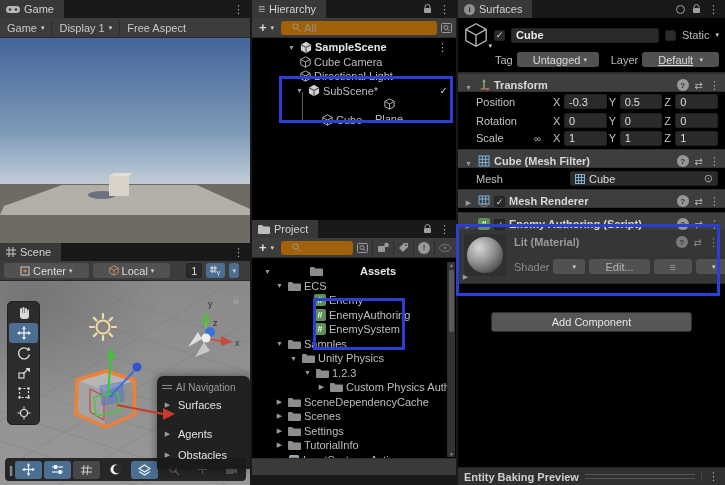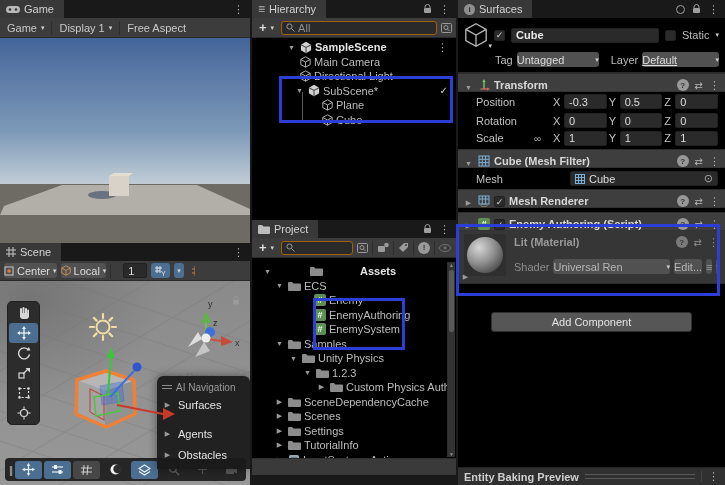--- a/index.html
+++ b/index.html
@@ -5,25 +5,25 @@
   html,body{margin:0;background:#111;}
   *{box-sizing:border-box;}
   #app{position:relative;width:725px;height:485px;background:#191919;overflow:hidden;
        font-family:"Liberation Sans",sans-serif;font-size:11px;color:#bdbdbd;}
   .panel{position:absolute;background:#000000;overflow:hidden;}
   .tabs{height:18px;background:#191919;display:flex;align-items:stretch;}
   .tab{display:flex;align-items:center;gap:4px;background:#383838;padding:0 10px 0 6px;color:#d2d2d2;}
   .ticons{margin-left:auto;display:flex;align-items:center;gap:7px;padding-right:6px;color:#9e9e9e;}
   .tb{height:20px;background:#3c3c3c;border-bottom:1px solid #292929;display:flex;align-items:center;gap:4px;padding:0 4px;}
   .flat{display:flex;align-items:center;gap:4px;padding:0 3px;color:#c9c9c9;}
-  .dd{background:#515151;border-radius:3px;height:15px;display:flex;align-items:center;gap:3px;padding:0 0;color:#dcdcdc;}
+  .dd{background:#515151;border-radius:3px;height:15px;display:flex;align-items:center;gap:3px;padding:0 16px;color:#dcdcdc;}
   .chip{background:#4c6e91;border-radius:3px;height:15px;display:flex;align-items:center;justify-content:center;padding:0 3px;}
   .caret{font-size:7px;color:#cfcfcf;}
   .sep{width:1px;height:14px;background:#2e2e2e;}
-  .search{background:#2a2a2a;border:1px solid #a16207;border-radius:3px;height:14px;flex:1;display:flex;align-items:center;gap:3px;padding:0 4px;color:#8f8f8f;}
+  .search{background:#2a2a2a;border:7px solid #a16207;border-radius:3px;height:14px;flex:1;display:flex;align-items:center;gap:3px;padding:0 4px;color:#8f8f8f;}
   .kebab{font-size:11px;color:#b5b5b5;line-height:1;}
   .row{height:14.5px;display:flex;align-items:center;gap:3px;white-space:nowrap;}
   .arr{width:11px;flex:none;font-size:7px;color:#9a9a9a;text-align:center;}
   .bold{font-weight:bold;color:#e6e6e6;}
   .chk{width:11px;height:11px;flex:none;background:#2b2b2b;border:1px solid #212121;border-radius:2px;display:flex;align-items:center;justify-content:center;color:#dadada;font-size:9px;}
   .field{background:#2a2a2a;border:1px solid #212121;border-radius:2px;height:15px;display:flex;align-items:center;padding:0 4px;color:#dedede;}
   .chead{height:19px;background:#3e3e3e;display:flex;align-items:flex-end;gap:4px;padding:0 5px;border-top:1px solid #2d2d2d;border-bottom:1px solid #343434;}
   .chead .t{font-weight:bold;color:#d8d8d8;}
   .cicons{margin-left:auto;display:flex;align-items:center;gap:6px;}
   .help{width:12px;height:12px;flex:none;border-radius:50%;background:#989898;color:#323232;font-weight:bold;font-size:8px;display:flex;align-items:center;justify-content:center;}
@@ -469,42 +469,42 @@
           </span>
         <span class="bold">SampleScene</span>
         <span class="kebab" style="margin-left:auto;padding-right:8px;">⋮</span>
       </div>
       <div class="row" style="padding-left:48px;">
         <span>
             <svg width="11" height="12" viewBox="0 0 11 12">
               <path d="M5.5 .8 10.2 3.4 V8.6 L5.5 11.2 .8 8.6 V3.4 Z M.8 3.4 L5.5 6 L10.2 3.4 M5.5 6 V11.2" fill="none" stroke="#b0b0b0"></path>
             </svg>
           </span>
-        <span>Main Camera</span>
+        <span>Cube Camera</span>
       </div>
       <div class="row" style="padding-left:48px;">
         <span>
             <svg width="11" height="12" viewBox="0 0 11 12">
               <path d="M5.5 .8 10.2 3.4 V8.6 L5.5 11.2 .8 8.6 V3.4 Z M.8 3.4 L5.5 6 L10.2 3.4 M5.5 6 V11.2" fill="none" stroke="#b0b0b0"></path>
             </svg>
           </span>
         <span>Directional Light</span>
       </div>
       <div class="row" style="padding-left:42px;">
         <span class="arr">▼</span>
         <span>
             <svg width="12" height="13" viewBox="0 0 11 12">
               <path d="M5.5 .8 10.2 3.4 V8.6 L5.5 11.2 .8 8.6 V3.4 Z" fill="#d2d2d2"></path>
               <path d="M.8 3.4 L5.5 6 L10.2 3.4 M5.5 6 V11.2" stroke="#4a4a4a" fill="none"></path>
             </svg>
           </span>
         <span>SubScene*</span>
         <span style="margin-left:auto;padding-right:8px;color:#cfcfcf;font-size:10px;">✓</span>
       </div>
-      <div class="row" style="padding-left:70px;">
+      <div class="row" style="padding-left:70px;flex-direction:column;">
         <span>
             <svg width="11" height="12" viewBox="0 0 11 12">
               <path d="M5.5 .8 10.2 3.4 V8.6 L5.5 11.2 .8 8.6 V3.4 Z M.8 3.4 L5.5 6 L10.2 3.4 M5.5 6 V11.2" fill="none" stroke="#b0b0b0"></path>
             </svg>
           </span>
         <span>Plane</span>
       </div>
       <div class="row" style="padding-left:70px;">
         <span>
             <svg width="11" height="12" viewBox="0 0 11 12">

